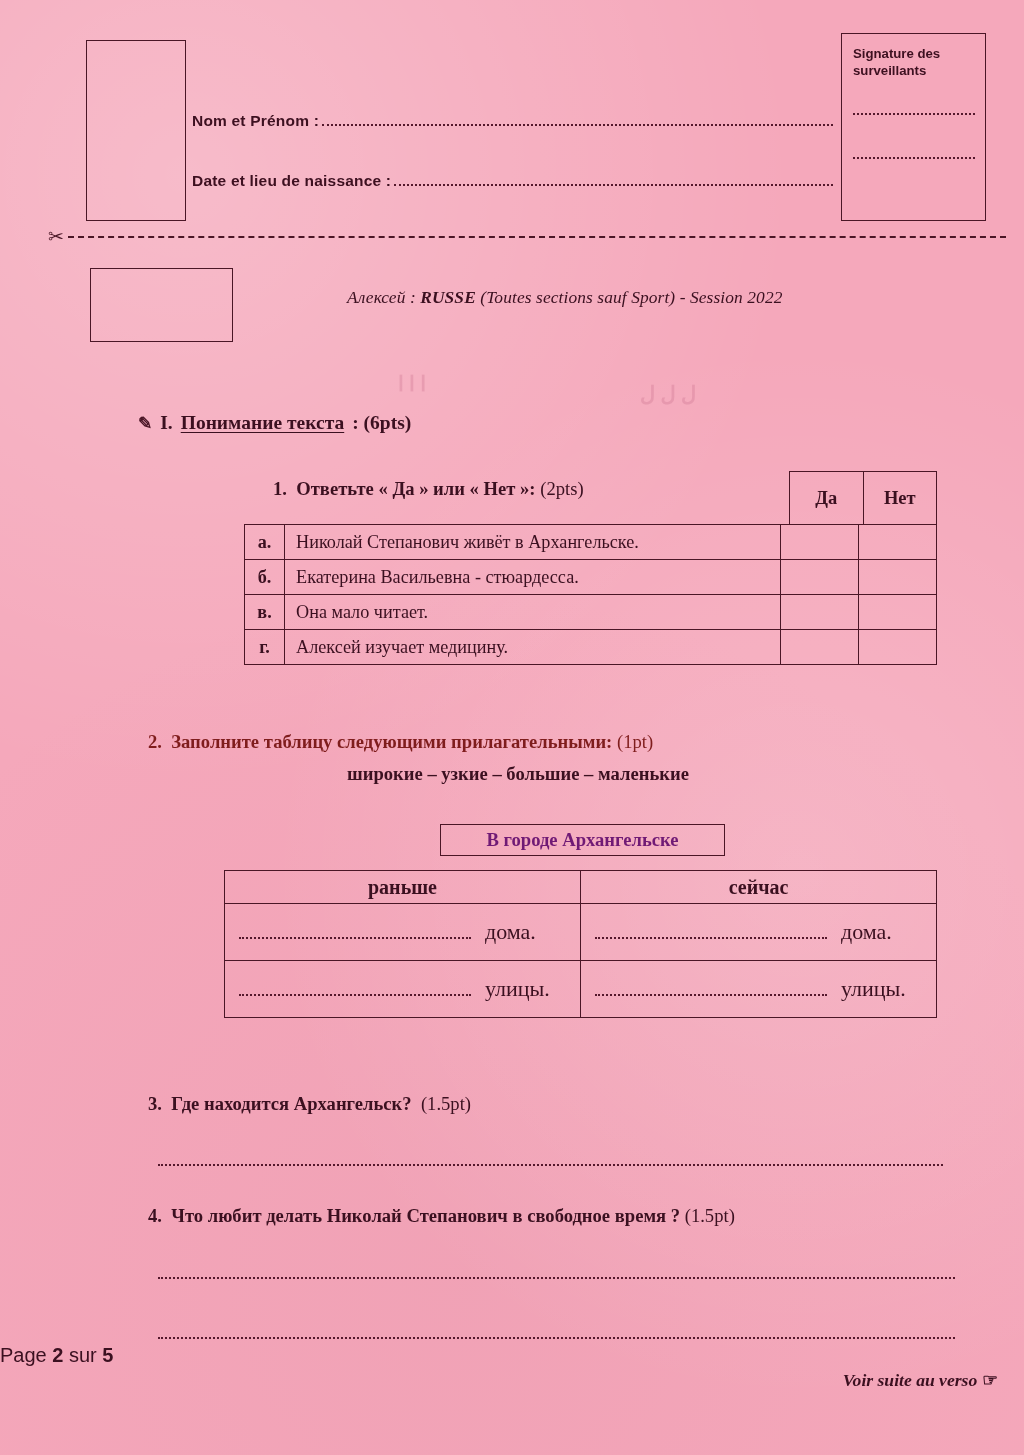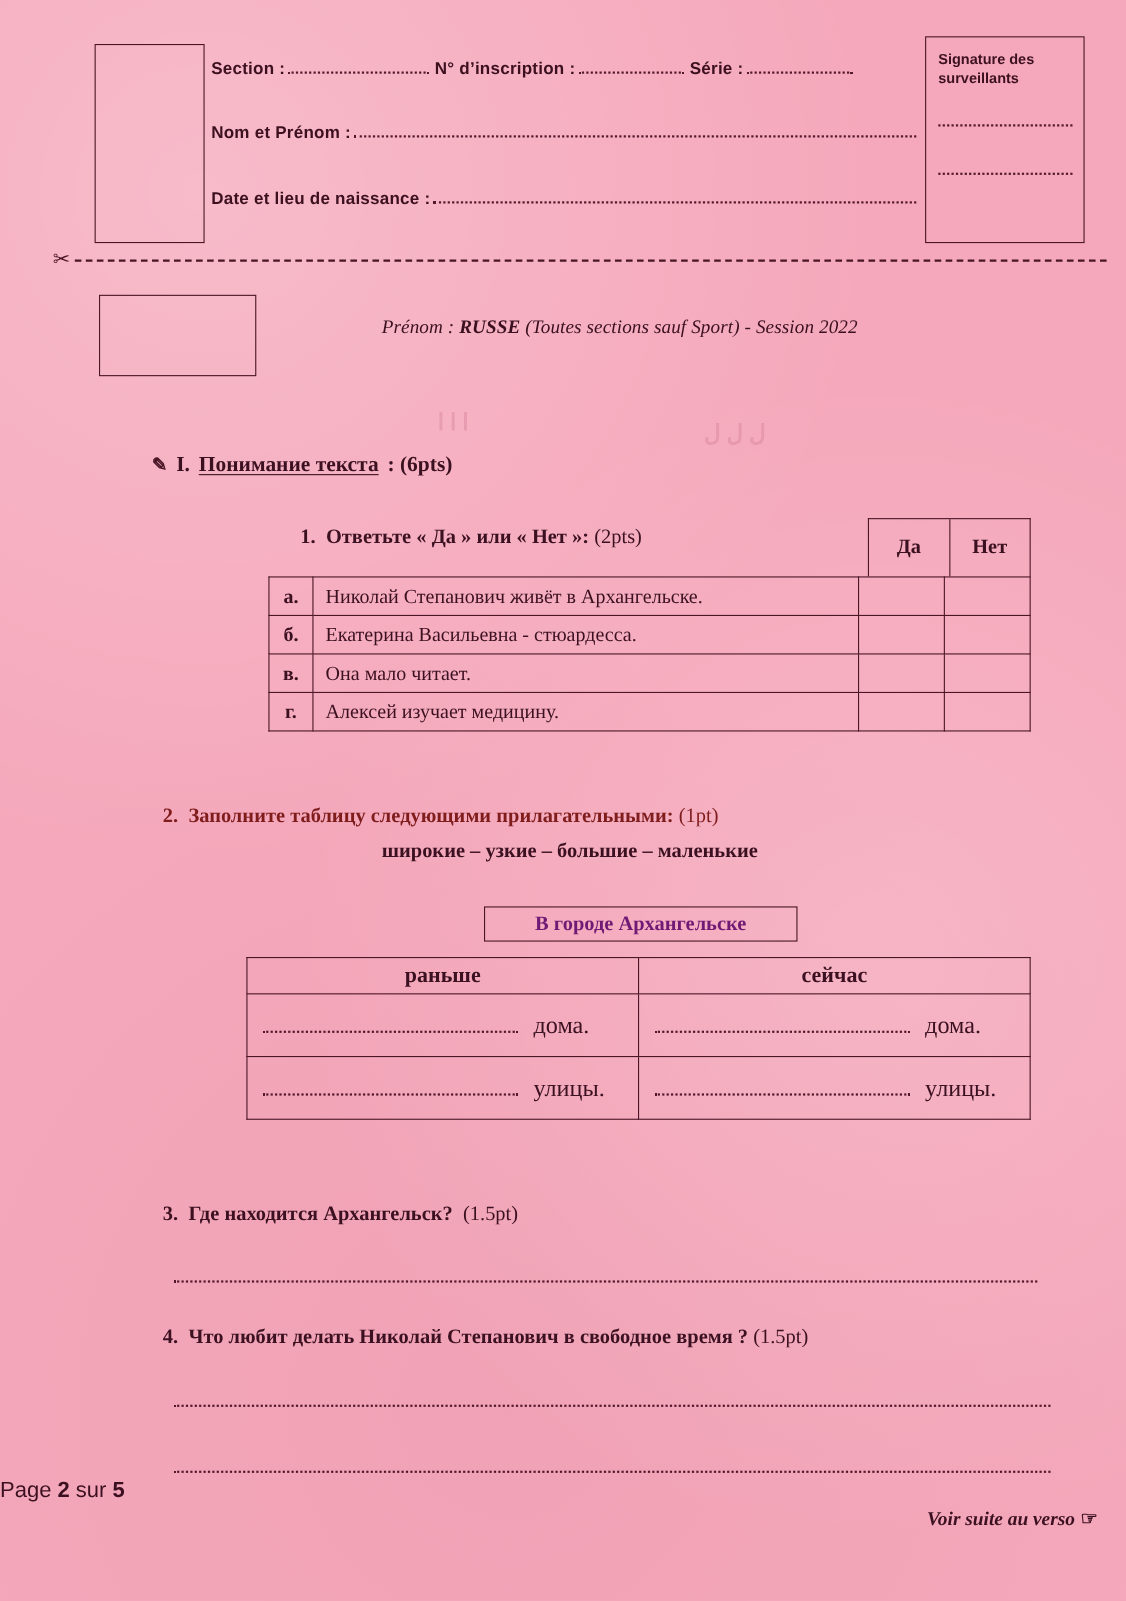--- a/index.html
+++ b/index.html
@@ -349,28 +349,20 @@
 
 <div class="sheet">
 
   <div class="bleed bleed-a">ا ا ا</div>
   <div class="bleed bleed-b">ل ل ل</div>
 
   <div class="id-box"></div>
 
   <div class="header-fields">
 
-    <div class="field-row row-1">
-      <span class="fld-label">Section :</span>
-      <span class="dots fixed-sm"></span>
-      <span class="fld-label">N° d’inscription :</span>
-      <span class="dots fixed-xs"></span>
-      <span class="fld-label">Série :</span>
-      <span class="dots fixed-xs"></span>
-    </div>
 
     <div class="field-row row-2">
       <span class="fld-label">Nom et Prénom :</span>
       <span class="dots"></span>
     </div>
 
     <div class="field-row row-3">
       <span class="fld-label">Date et lieu de naissance :</span>
       <span class="dots"></span>
     </div>
@@ -383,21 +375,21 @@
     <div class="sign-dots second"></div>
   </div>
 
   <div class="cut-line-wrap">
     <span class="scissors-icon">✂</span>
     <span class="cut-dashes"></span>
   </div>
 
   <div class="ref-box"></div>
 
-  <div class="exam-title"><span>Prénom : </span><b>RUSSE</b><span> (Toutes sections sauf Sport) - Session 2022</span></div>
+  <div class="exam-title"><span>Алексей : </span><b>RUSSE</b><span> (Toutes sections sauf Sport) - Session 2022</span></div>
 
   <div class="section-head">
     <span class="pencil-icon">✎</span>
     <span class="sec-num">I.</span>
     <span class="sec-title">Понимание текста</span>
     <span class="sec-pts">: (6pts)</span>
   </div>
 
   <div class="ex1-prompt"><span class="bd">1.</span>&nbsp;&nbsp;<span class="bd">Ответьте « </span><span class="bd">Да</span><span class="bd"> » или « </span><span class="bd">Нет</span><span class="bd"> »:</span>&nbsp;<span class="pts">(2pts)</span></div>
 

